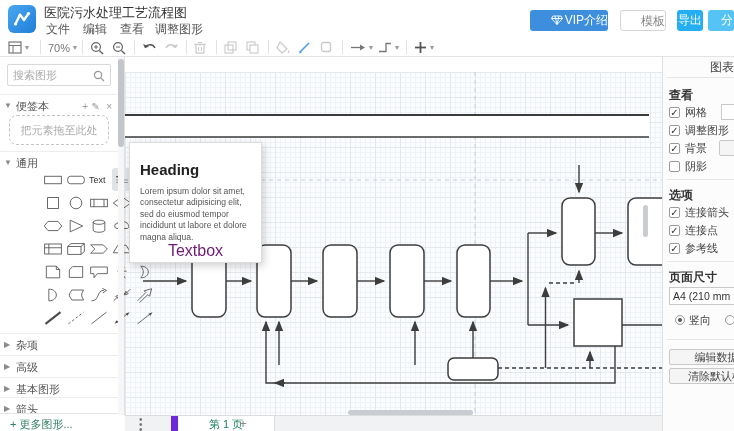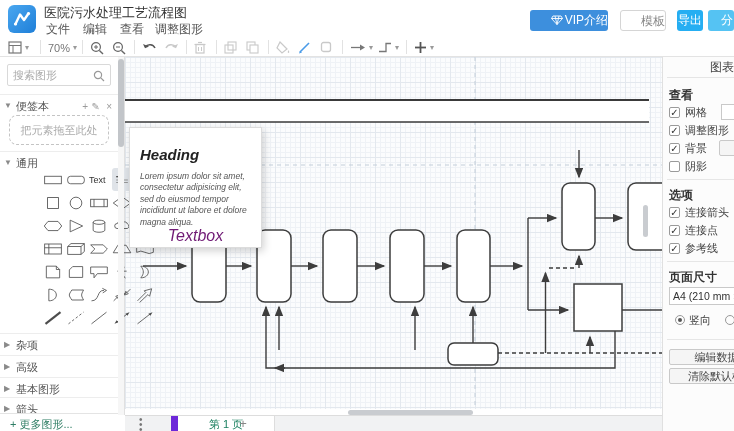--- a/index.html
+++ b/index.html
@@ -46,28 +46,28 @@
   .cell.hl { background:#dfe3e8; }
   .cell svg { stroke:#4d4d4d; fill:none; stroke-width:1; }
   #text-shape-label { font-size:9px; color:#333; }
   #clipped-section { left:14px; top:352px; width:60px; height:4px; overflow:hidden; color:#333; font-size:11px; font-weight:bold; }
   #more-shapes { left:0; top:356px; width:118px; height:21px; border-top:1px solid #e4e4e4; background:#fff;
                  line-height:21px; padding-left:10px; color:#2e7d64; font-size:11px; cursor:pointer; }
   #sb-scroll { left:118px; top:0px; width:6px; height:358px; background:#f6f6f6; }
   #sb-thumb { left:0px; top:2px; width:6px; height:88px; background:#c2c5c9; border-radius:3px; }
 
   
-  #canvas { left:125px; top:57px; width:537px; height:352px; overflow:hidden;
+  #canvas { left:125px; top:72px; width:537px; height:352px; overflow:hidden;
             background-color:#fbfcfd;
             background-image:
               linear-gradient(to right,#e3e8ee 1px,transparent 1px),
               linear-gradient(to bottom,#e3e8ee 1px,transparent 1px),
               linear-gradient(to right,#eff2f6 1px,transparent 1px),
               linear-gradient(to bottom,#eff2f6 1px,transparent 1px);
-            background-size:25px 25px,25px 25px,5px 5px,5px 5px;font-style:italic; }
+            background-size:25px 25px,25px 25px,5px 5px,5px 5px; }
   #flow-svg { position:absolute; left:0; top:0; }
   #canvas-vscroll { left:643px; top:205px; width:5px; height:32px; background:#c9ccd0; border-radius:3px; z-index:22;}
   #canvas-hscroll { left:348px; top:410px; width:125px; height:5px; background:#c9ccd0; border-radius:3px; z-index:22;}
 
   
   #preview-popup { left:129px; top:127px; width:133px; height:121px; background:#fff; border:1px solid #dcdcdc;
                    box-shadow:2px 3px 8px rgba(0,0,0,0.18); z-index:25; }
   #preview-heading { margin:18px 10px 8px 10px; font-size:15px; font-weight:bold; color:#222; }
   #preview-body { margin:0 10px; font-size:8.5px; line-height:1.35; color:#555; }
   #preview-caption { position:absolute; bottom:2px; width:100%; text-align:center; font-size:16px; color:#701a75; }

